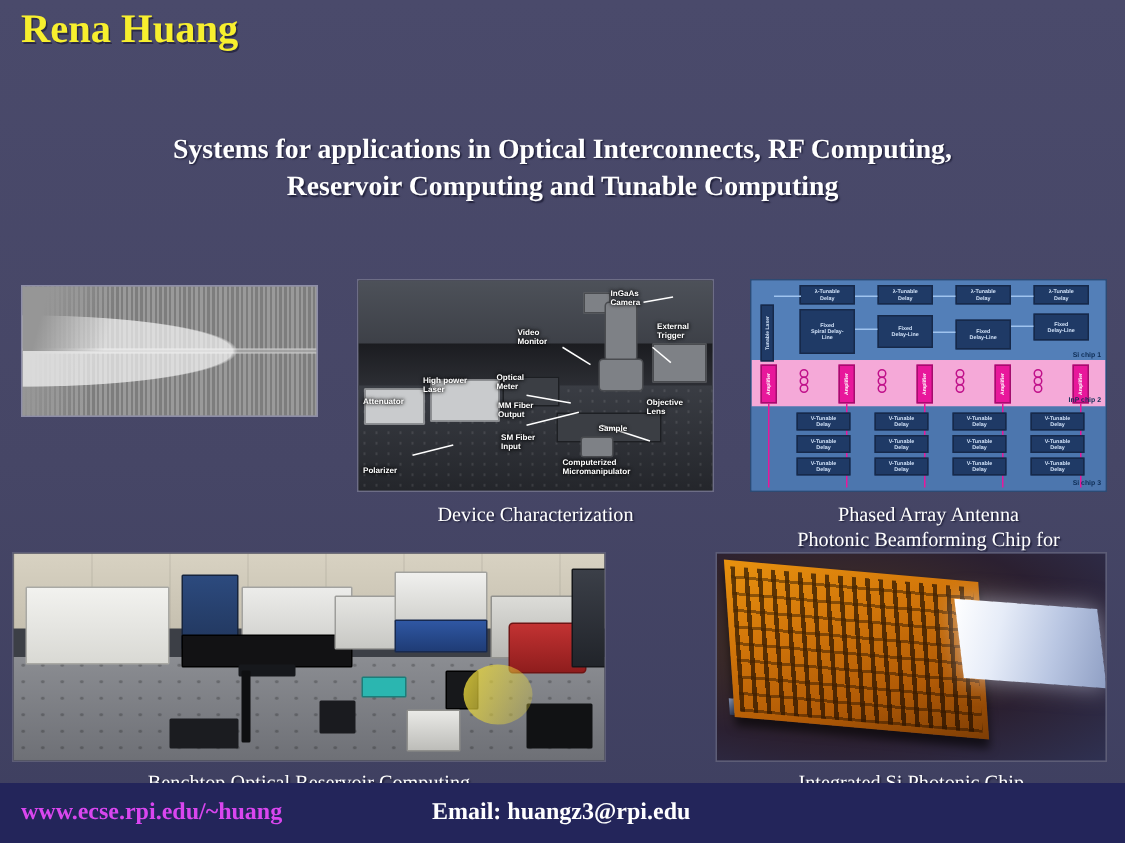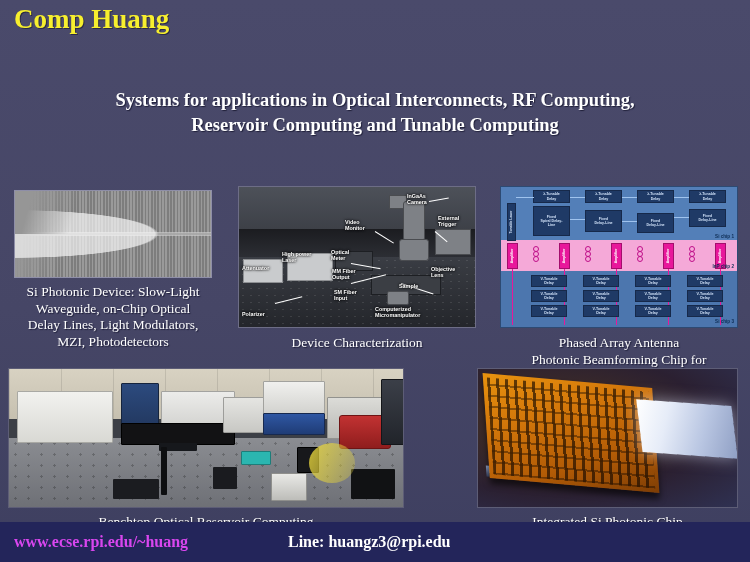--- a/index.html
+++ b/index.html
@@ -236,37 +236,31 @@
     position:absolute; left: 288px; top: 11px;
     color:#ffffff; font-weight:bold; font-size:16px;
   }
 </style>
 </head>
 <body>
 
 <div class="poster">
 
   <div class="hdr">
-    <div class="name">Comp Huang</div>
+    <div class="name">Rena Huang</div>
   </div>
 
   <div class="subtitle">
     <div>Systems for applications in Optical Interconnects, RF Computing,</div>
     <div>Reservoir Computing and Tunable Computing</div>
   </div>
 
   <div class="panel" id="panelA">
     <div class="semimg">
       <div class="sem-taper"></div>
-    </div>
-    <div class="cap">
-      <div>Si Photonic Device: Slow-Light</div>
-      <div>Waveguide, on-Chip Optical</div>
-      <div>Delay Lines, Light Modulators,</div>
-      <div>MZI, Photodetectors</div>
     </div>
   </div>
 
   <div class="panel" id="panelB">
     <div class="labphoto">
       <div class="lp-wall"></div>
       <div class="lp-bench"></div>
       <div class="lp-table"></div>
 
       <div class="box" style="left:4px;  top:72px; width:40px; height:24px;"></div>
@@ -462,16 +456,16 @@
     <div class="chipphoto">
       <div class="chipedge"></div>
       <div class="chipdie"></div>
       <div class="fiber"></div>
     </div>
     <div class="cap">Integrated Si Photonic Chip</div>
   </div>
 
   <div class="footerband">
     <div class="f1">www.ecse.rpi.edu/~huang</div>
-    <div class="f2">Line: huangz3@rpi.edu</div>
+    <div class="f2">Email: huangz3@rpi.edu</div>
   </div>
 
 </div>
 
 </body></html>

